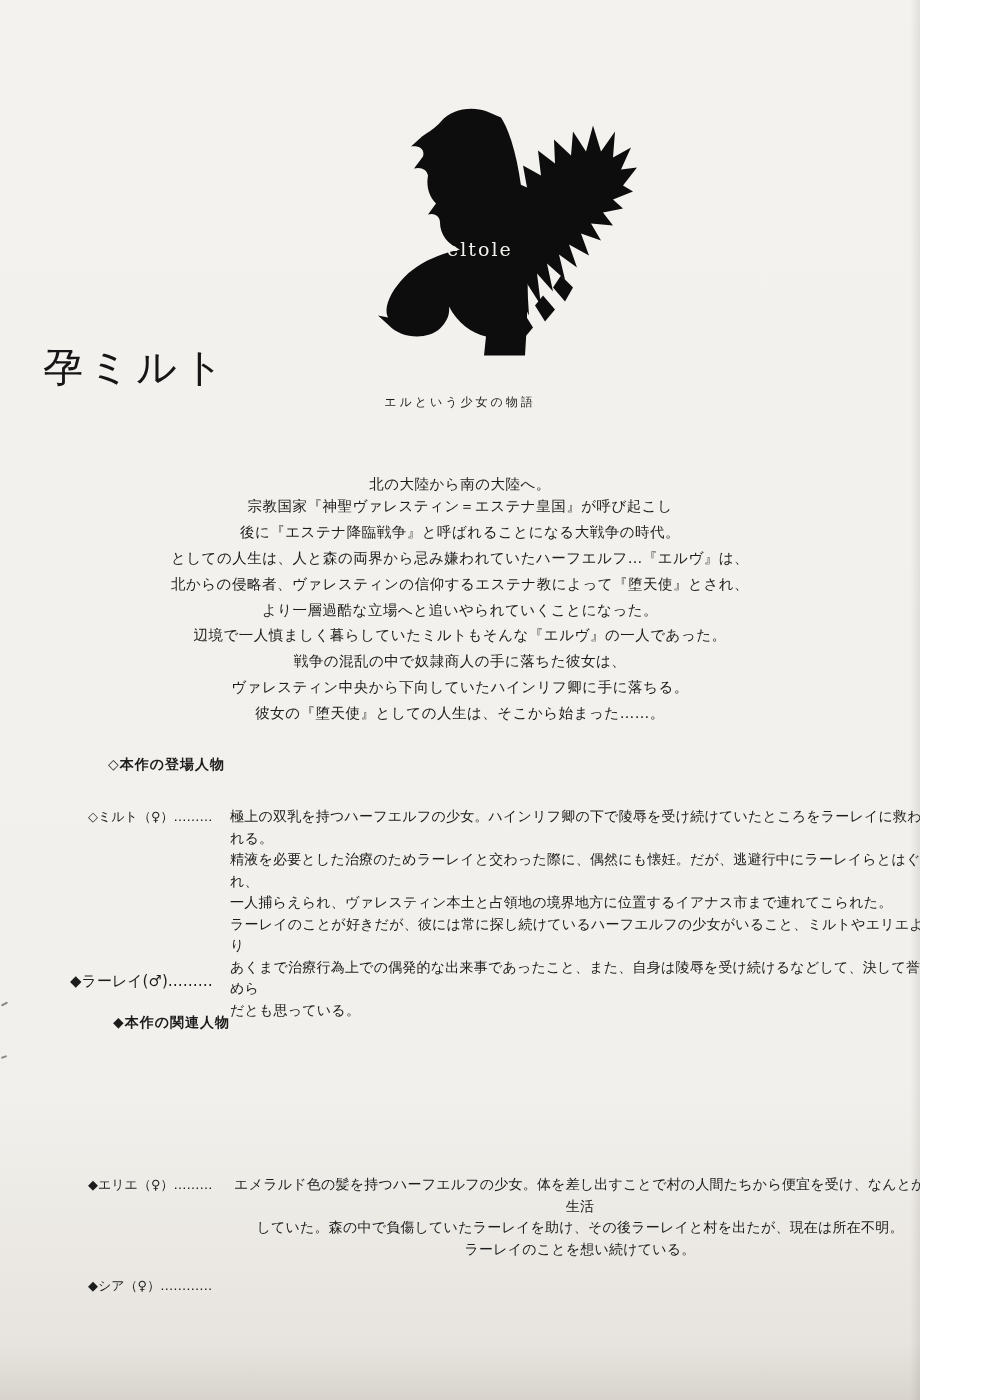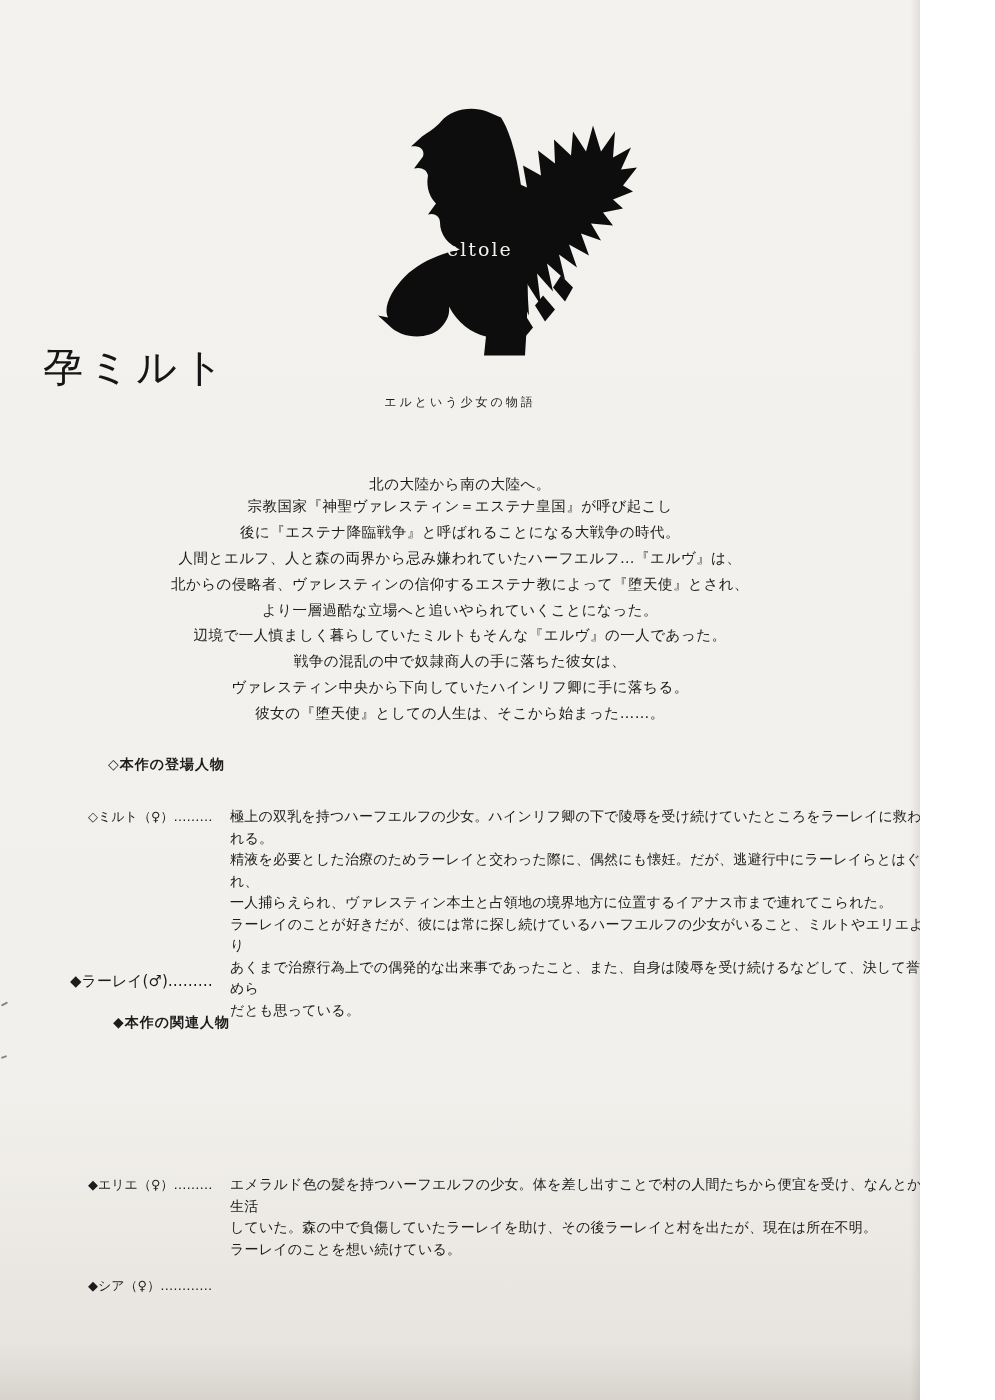--- a/index.html
+++ b/index.html
@@ -77,21 +77,21 @@
   <div class="title">孕ミルト</div>
   <div class="subtitle">エルという少女の物語</div>
 
   <div class="story-block lh26" style="top:455px;margin-top:16px;">
     <div class="line">北の大陸から南の大陸へ。</div>
   </div>
 
   <div class="story-block lh26" style="top:493px;">
     <div class="line">宗教国家『神聖ヴァレスティン＝エステナ皇国』が呼び起こし</div>
     <div class="line">後に『エステナ降臨戦争』と呼ばれることになる大戦争の時代。</div>
-    <div class="line">人間とエルフ、人と森の両界から忌み嫌われていたハーフエルフ…『エルヴ』は、</div>
+    <div class="line">としての人生は、人と森の両界から忌み嫌われていたハーフエルフ…『エルヴ』は、</div>
     <div class="line">北からの侵略者、ヴァレスティンの信仰するエステナ教によって『堕天使』とされ、</div>
     <div class="line">より一層過酷な立場へと追いやられていくことになった。</div>
   </div>
 
   <div class="story-block lh26" style="top:622px;">
     <div class="line">辺境で一人慎ましく暮らしていたミルトもそんな『エルヴ』の一人であった。</div>
     <div class="line">戦争の混乱の中で奴隷商人の手に落ちた彼女は、</div>
     <div class="line">ヴァレスティン中央から下向していたハインリフ卿に手に落ちる。</div>
     <div class="line">彼女の『堕天使』としての人生は、そこから始まった……。</div>
   </div>
@@ -108,21 +108,21 @@
       <div class="dline">あくまで治療行為上での偶発的な出来事であったこと、また、自身は陵辱を受け続けるなどして、決して誉めら</div>
       <div class="dline">だとも思っている。</div>
     </div>
   </div>
 
   <div class="stub" style="left:70px; top:972px;">◆ラーレイ(♂)………</div>
 
   <div class="heading" style="left:113px; top:1014px;">◆本作の関連人物</div>
 
 
-  <div class="entry" style="top:1174px;">
+  <div class="entry" style="top:1174px;text-align:center;">
     <span class="label">◆エリエ（♀）………</span>
     <div class="desc">
       <div class="dline">エメラルド色の髪を持つハーフエルフの少女。体を差し出すことで村の人間たちから便宜を受け、なんとか生活</div>
       <div class="dline">していた。森の中で負傷していたラーレイを助け、その後ラーレイと村を出たが、現在は所在不明。</div>
       <div class="dline">ラーレイのことを想い続けている。</div>
     </div>
   </div>
 
   <div class="entry" style="top:1244px;margin-top:31px;">
     <span class="label">◆シア（♀）…………</span>

